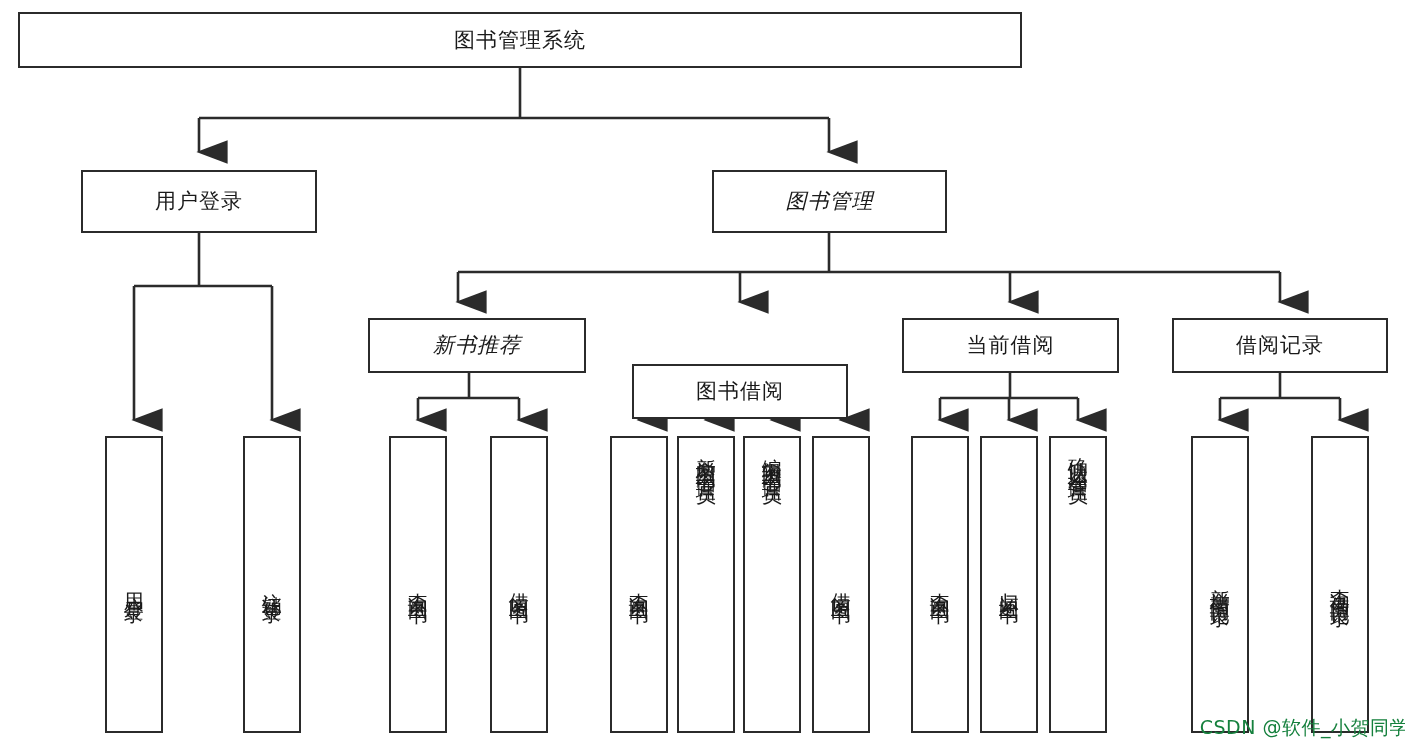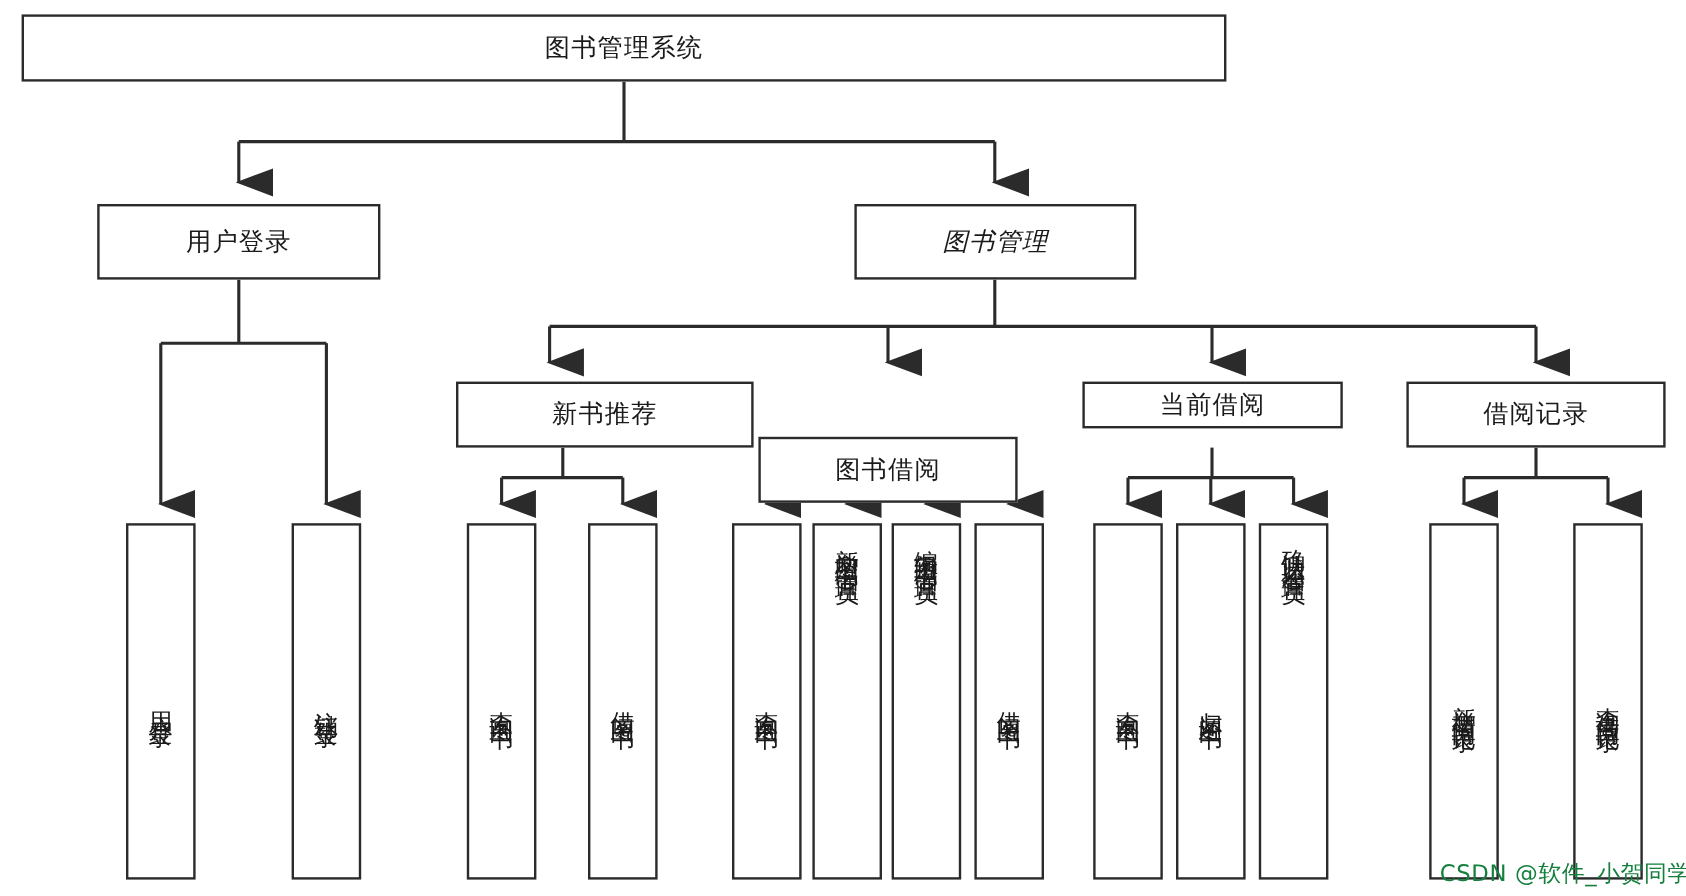--- a/index.html
+++ b/index.html
@@ -132,27 +132,27 @@
     <span class="lbl">图书管理系统</span>
   </div>
 
   <div class="node h" style="left:81px; top:170px; width:236px; height:63px;">
     <span class="lbl">用户登录</span>
   </div>
   <div class="node h" style="left:712px; top:170px; width:235px; height:63px;font-style:italic;">
     <span class="lbl">图书管理</span>
   </div>
 
-  <div class="node h" style="left:380px; top:318px; width:248px; height:55px;">
+  <div class="node h" style="left:368px; top:318px; width:218px; height:55px;font-style:italic;">
     <span class="lbl">新书推荐</span>
   </div>
   <div class="node h" style="left:632px; top:318px; width:216px; height:55px;margin-top:46px;">
     <span class="lbl">图书借阅</span>
   </div>
-  <div class="node h" style="left:902px; top:318px; width:217px; height:39px;">
+  <div class="node h" style="left:902px; top:318px; width:217px; height:55px;">
     <span class="lbl">当前借阅</span>
   </div>
   <div class="node h" style="left:1172px; top:318px; width:216px; height:55px;">
     <span class="lbl">借阅记录</span>
   </div>
 
   <div class="node v centered" style="left:105px; top:436px; width:58px; height:297px;">
     <span class="lbl">用户登录</span>
   </div>
   <div class="node v centered" style="left:243px; top:436px; width:58px; height:297px;">

